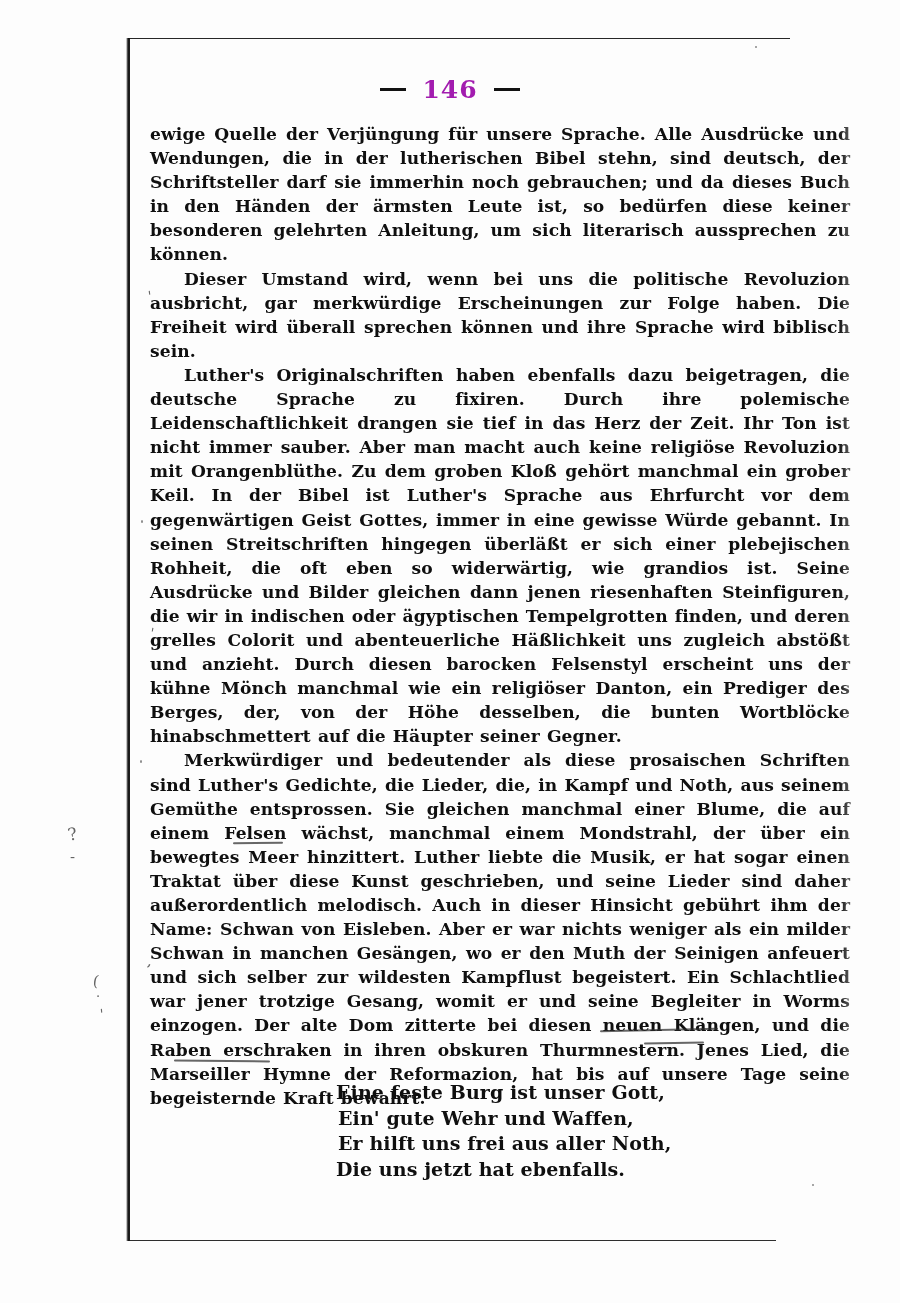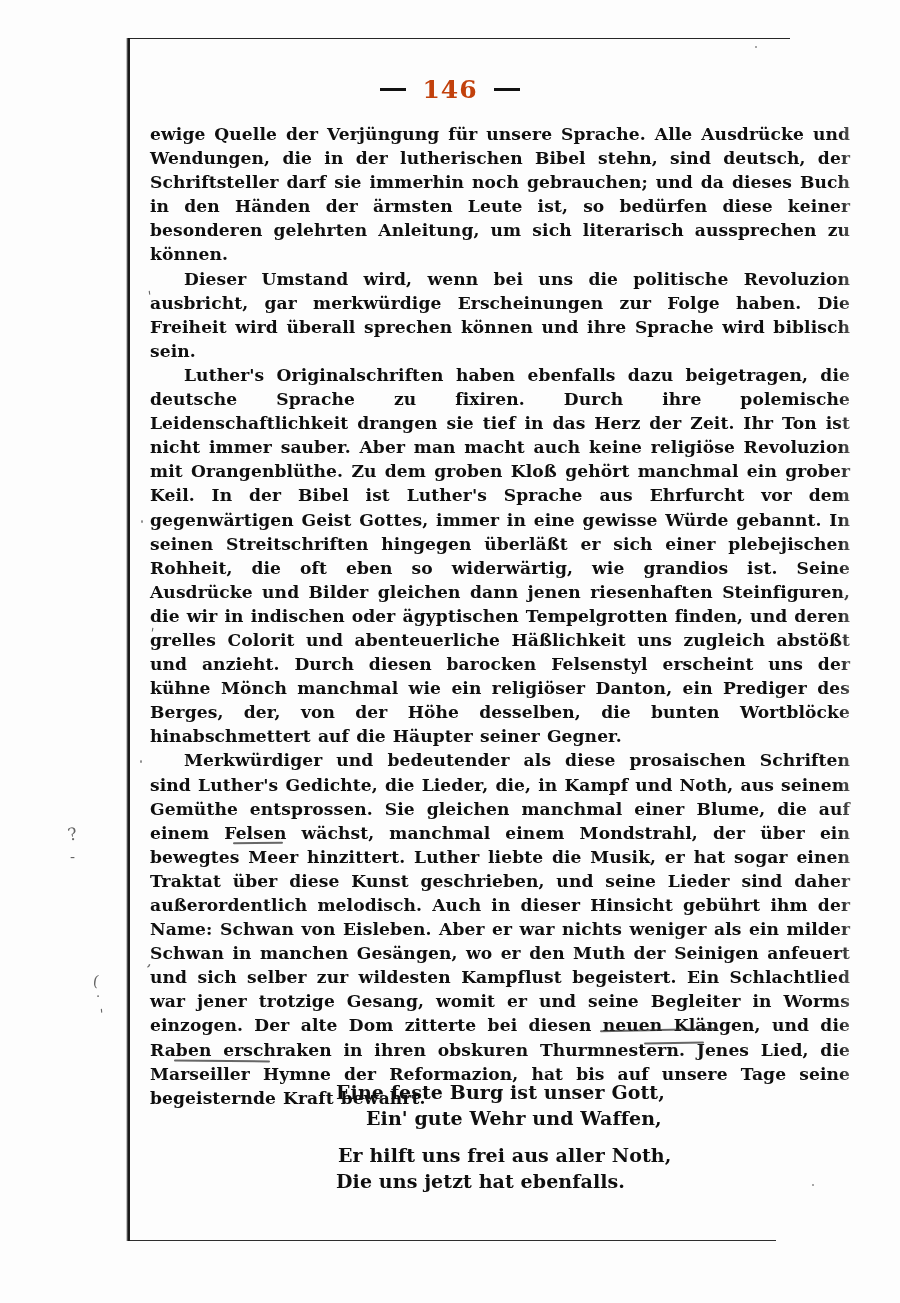--- a/index.html
+++ b/index.html
@@ -58,21 +58,21 @@
 
   
   .folio {
     position: absolute;
     left: 0;
     top: 74px;
     width: 900px;
     text-align: center;
     font-size: 24px;
     letter-spacing: 2px;
-    color: #c2410c;
+    color: #a21caf;
   }
   .folio .rule {
     display: inline-block;
     vertical-align: middle;
     width: 26px;
     height: 3px;
     background: #121212;
     margin: 0 16px;
   }
   .folio .num {
@@ -124,22 +124,22 @@
     top: 1080px;
     width: 420px;
     color: #0f0f0f;
     font-size: 19px;
     line-height: 25.5px;
     font-weight: 700;
     font-family: "DejaVu Serif", "Liberation Serif", serif;
     letter-spacing: 0.1px;
   }
   .verse div { white-space: nowrap; }
-  .verse .vl2 { padding-left: 2px; margin-left: 28px; }
-  .verse .vl3 { padding-left: 2px; margin-top: 12px; }
+  .verse .vl2 { padding-left: 2px; }
+  .verse .vl3 { padding-left: 2px; }
   .verse .vl4 { padding-left: 0px; }
 
   
   .pencil {
     position: absolute;
     color: #3a3a3a;
     font-family: "DejaVu Serif", "Liberation Serif", serif;
     opacity: 0.78;
   }
   .mark-a { left: 68px; top: 824px; font-size: 17px; transform: rotate(-12deg); }

